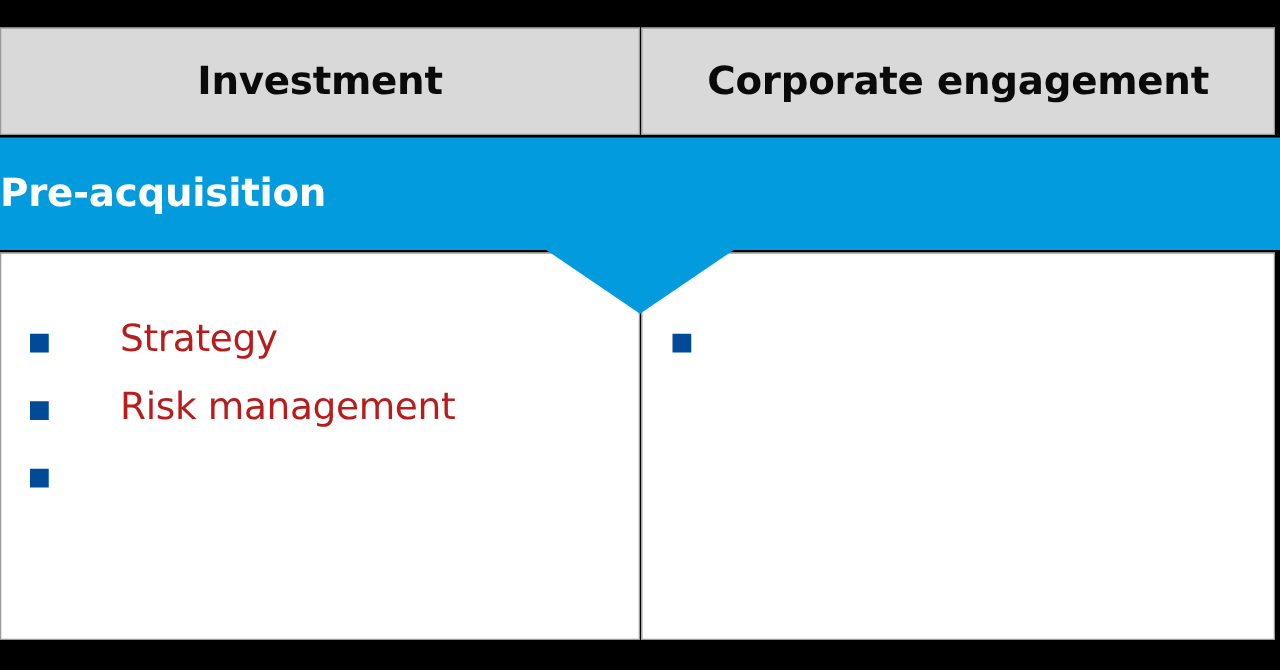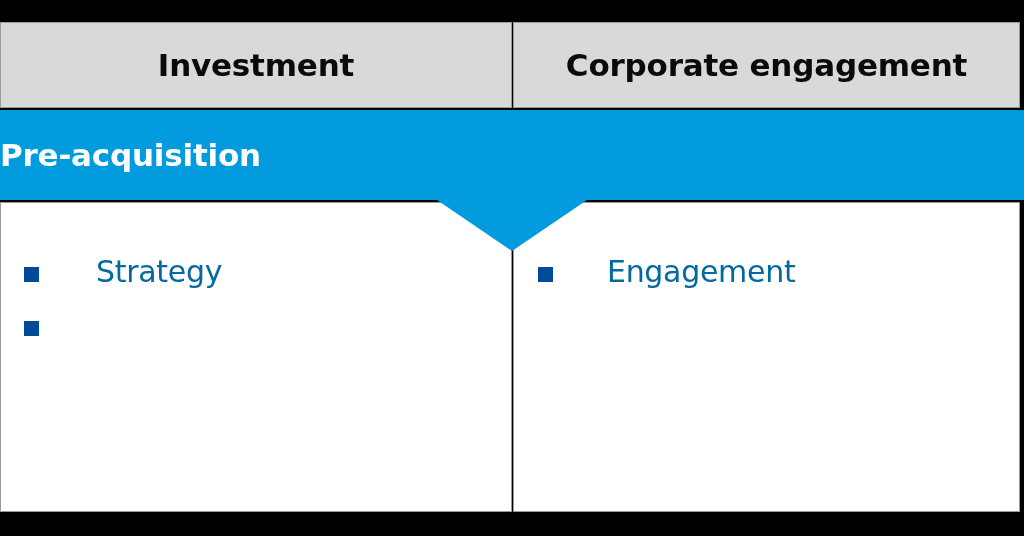--- a/index.html
+++ b/index.html
@@ -138,21 +138,21 @@
     height: 15px;
     background: #004A98;
     display: block;
   }
   .bullet-text {
     display: block;
     font-family: "DejaVu Sans", sans-serif;
     font-weight: normal;
     font-size: 30px;
     line-height: 1.16;
-    color: #0369a1;
+    color: #b91c1c;
     letter-spacing: -0.3px;
   }
 
   
   .body-cell.right .bullet-item { padding-left: 93px; }
   .body-cell.right .bullet-marker { left: 24px; }
 
   
   .black-bar-top {
     position: absolute;
@@ -193,29 +193,32 @@
     <div class="body-area">
 
       <div class="body-cell left">
         <ul class="bullet-list">
           <li class="bullet-item">
             <span class="bullet-marker"></span>
             <span class="bullet-text">Strategy</span>
           </li>
           <li class="bullet-item">
             <span class="bullet-marker"></span>
+            <span class="bullet-text">Risk management</span>
+          </li>
+          <li class="bullet-item">
+            <span class="bullet-marker"></span>
           </li>
         </ul>
       </div>
 
       <div class="body-cell right">
         <ul class="bullet-list">
           <li class="bullet-item">
             <span class="bullet-marker"></span>
-            <span class="bullet-text">Engagement</span>
           </li>
         </ul>
       </div>
 
     </div>
 
   </div>
 
   <div class="black-bar-bottom"></div>
 

